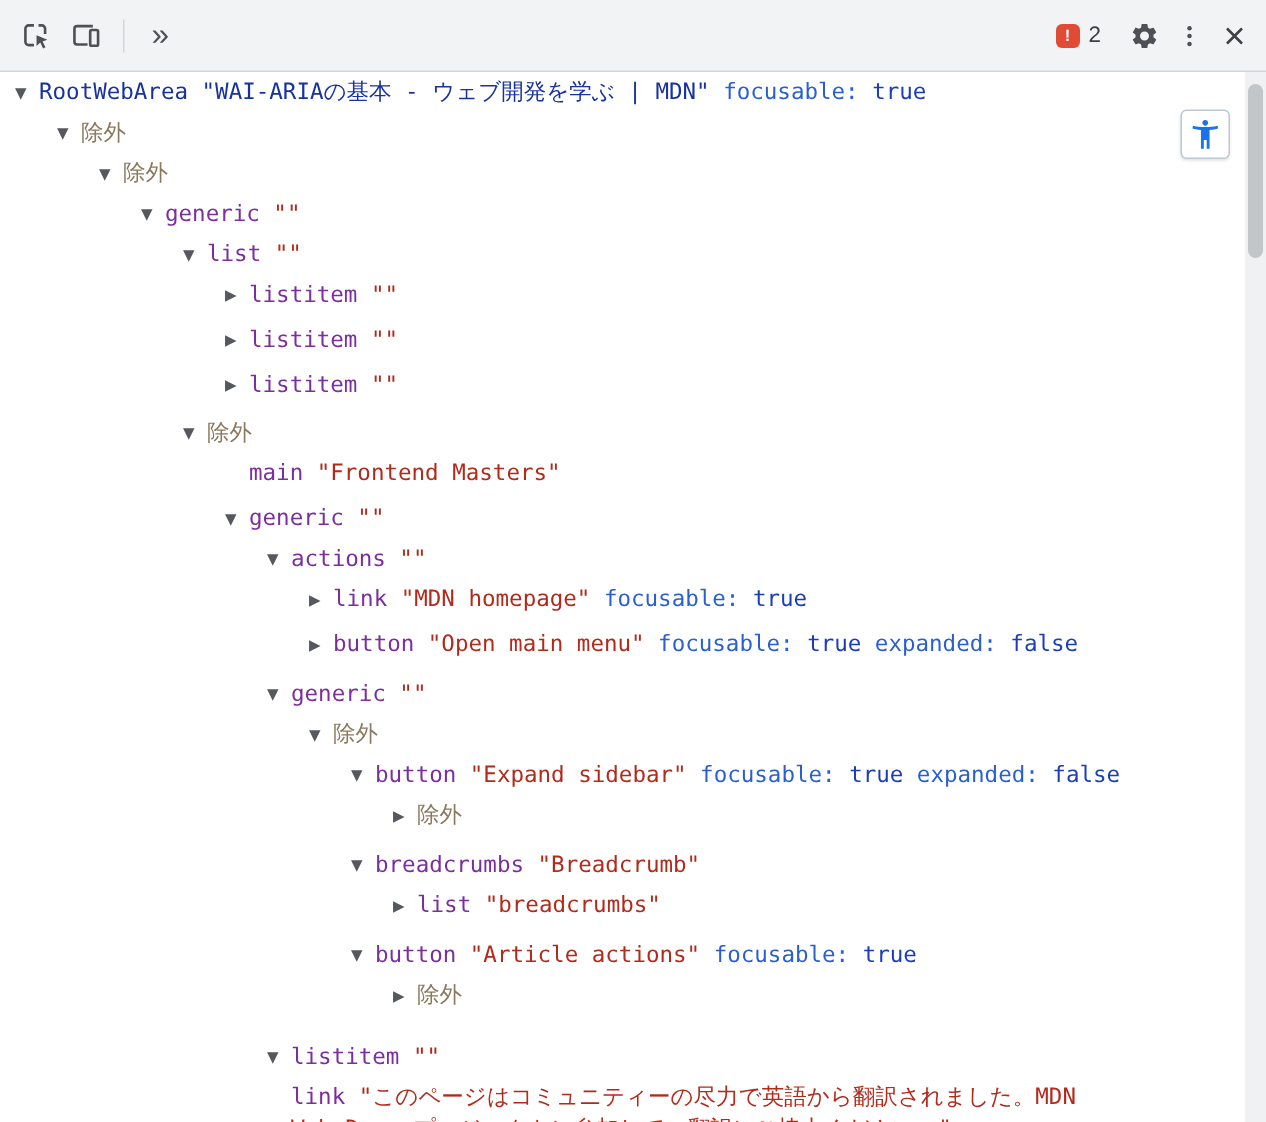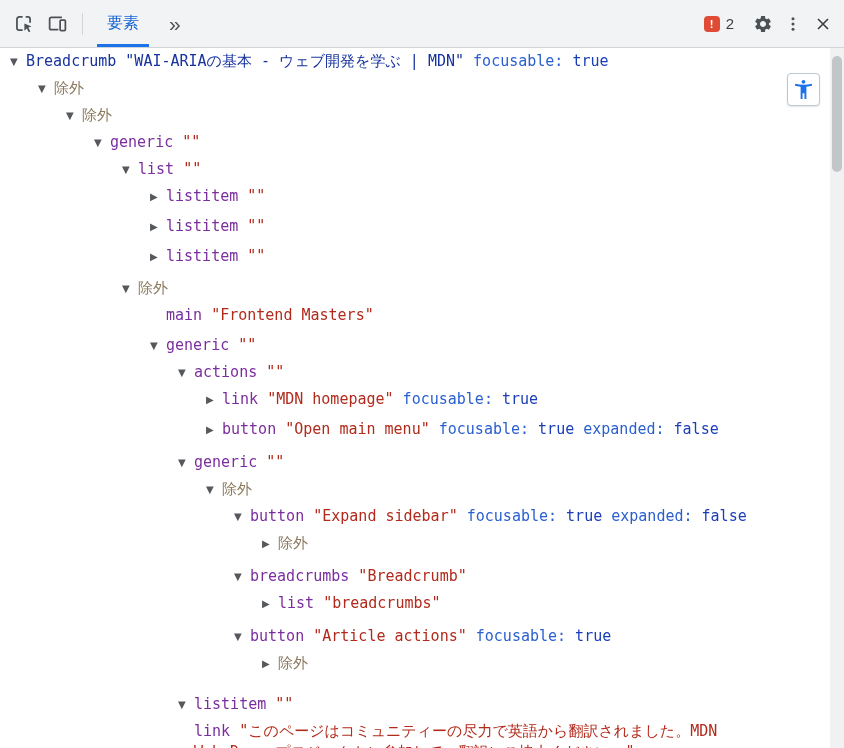--- a/index.html
+++ b/index.html
@@ -63,21 +63,20 @@
       <span style="display:flex">
         <svg width="21" height="21" viewBox="0 0 24 24" fill="none" stroke="currentColor" stroke-width="2">
           <path d="M13 19H5a2 2 0 0 1-2-2V7a2 2 0 0 1 2-2h12"></path>
           <rect x="15" y="8" width="6" height="12" rx="1.2"></rect>
         </svg>
       </span>
     </button>
     <div class="tb-divider"></div>
 
     <div class="tabs" id="tabs">
-        <div class="tab active">要素</div>
       </div>
     <button class="more-tabs">»</button>
 
     <div class="toolbar-right">
       <div class="issues">
         <span class="err-icon">!</span>
         <span class="err-count">2</span>
       </div>
       <button class="sq-btn">
         <span style="display:flex">
@@ -100,21 +99,21 @@
           <svg width="20" height="20" viewBox="0 0 24 24" fill="none" stroke="#3c4043" stroke-width="2">
             <path d="M6 6l12 12M18 6L6 18"></path>
           </svg>
         </span>
       </button>
     </div>
   </div>
 
   <div class="content">
     <div id="tree">
-        <div class="row" style="padding-left: 8px;"><span class="arrow">▼</span><span class="c-root">Breadcrumb</span><span class="c-rootname"> "WAI-ARIAの基本 - ウェブ開発を学ぶ | MDN"</span><span class="c-prop"> focusable:</span><span class="c-val"> true</span></div>
+        <div class="row" style="padding-left: 8px;"><span class="arrow">▼</span><span class="c-root">RootWebArea</span><span class="c-rootname"> "WAI-ARIAの基本 - ウェブ開発を学ぶ | MDN"</span><span class="c-prop"> focusable:</span><span class="c-val"> true</span></div>
         <div class="row" style="padding-left: 36px;"><span class="arrow">▼</span><span class="c-ignored">除外</span></div>
         <div class="row" style="padding-left: 64px;"><span class="arrow">▼</span><span class="c-ignored">除外</span></div>
         <div class="row" style="padding-left: 92px;"><span class="arrow">▼</span><span class="c-role">generic</span><span class="c-name"> ""</span></div>
         <div class="row" style="padding-left: 120px;"><span class="arrow">▼</span><span class="c-role">list</span><span class="c-name"> ""</span></div>
         <div class="row" style="padding-left: 148px;"><span class="arrow">▶</span><span class="c-role">listitem</span><span class="c-name"> ""</span></div>
         <div class="row" style="padding-left: 148px; margin-top: 3px;"><span class="arrow">▶</span><span class="c-role">listitem</span><span class="c-name"> ""</span></div>
         <div class="row" style="padding-left: 148px; margin-top: 3px;"><span class="arrow">▶</span><span class="c-role">listitem</span><span class="c-name"> ""</span></div>
         <div class="row" style="padding-left: 120px; margin-top: 5px;"><span class="arrow">▼</span><span class="c-ignored">除外</span></div>
         <div class="row" style="padding-left: 148px;"><span class="arrow"></span><span class="c-role">main</span><span class="c-name"> "Frontend Masters"</span></div>
         <div class="row" style="padding-left: 148px; margin-top: 3px;"><span class="arrow">▼</span><span class="c-role">generic</span><span class="c-name"> ""</span></div>

